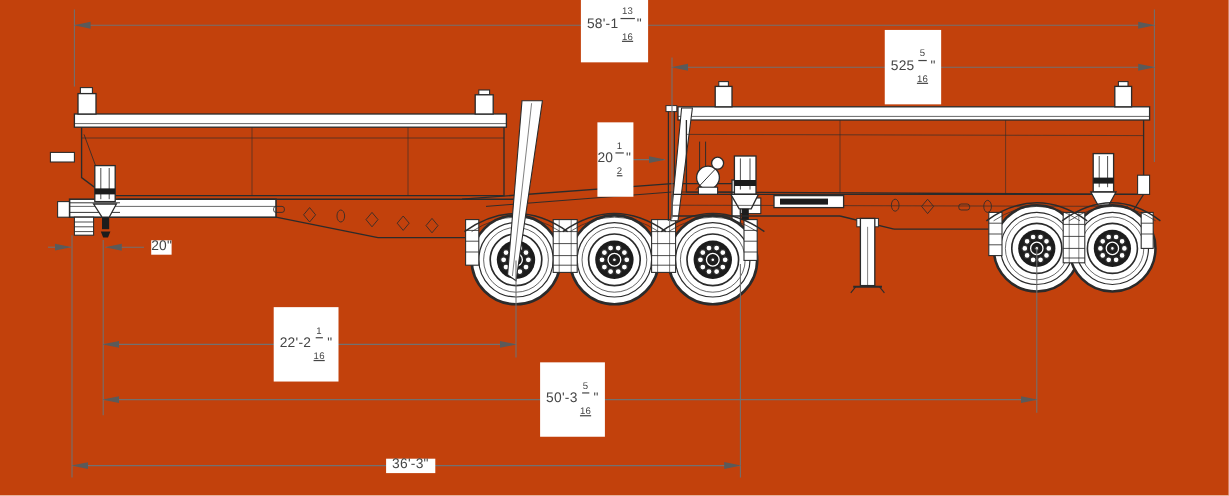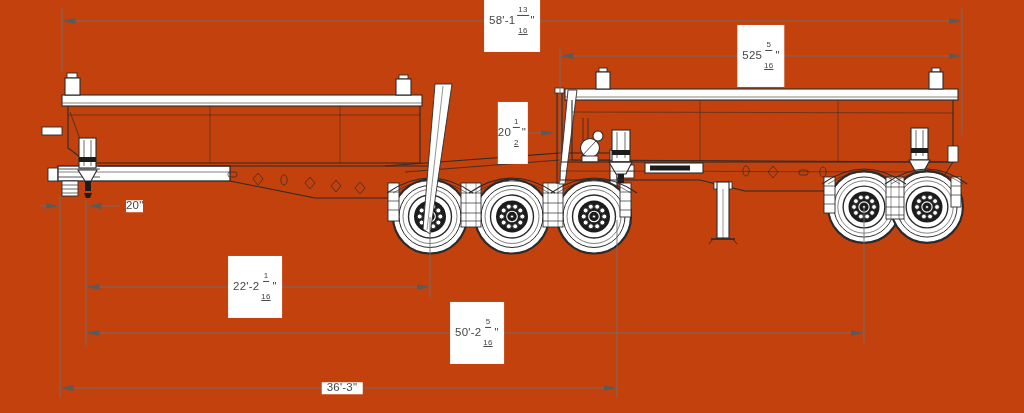--- a/index.html
+++ b/index.html
@@ -307,21 +307,21 @@
 <div class="dim-label" style="left:255px;top:287px">
   <span>22'-2</span>
       <span class="frac">
         <span class="num">1</span>
         <span class="den">16</span>
       </span>
       <span>"</span>
 </div>
 
 <div class="dim-label" style="left:477px;top:333px">
-  <span>50'-2</span>
+  <span>50'-3</span>
       <span class="frac">
         <span class="num">5</span>
         <span class="den">16</span>
       </span>
       <span>"</span>
 </div>
 
 <div class="dim-label" style="left:342px;top:388px">
   <span>36'-3"</span>
 </div>

